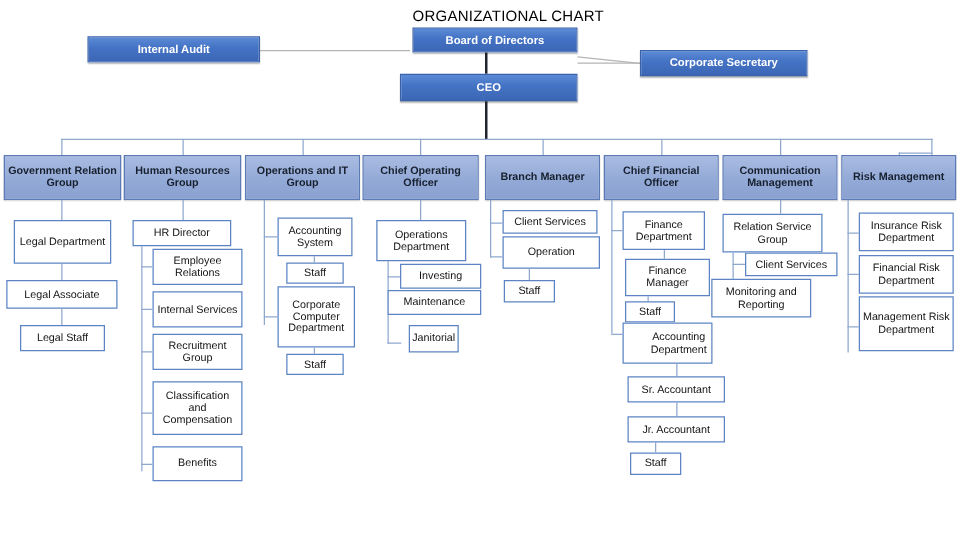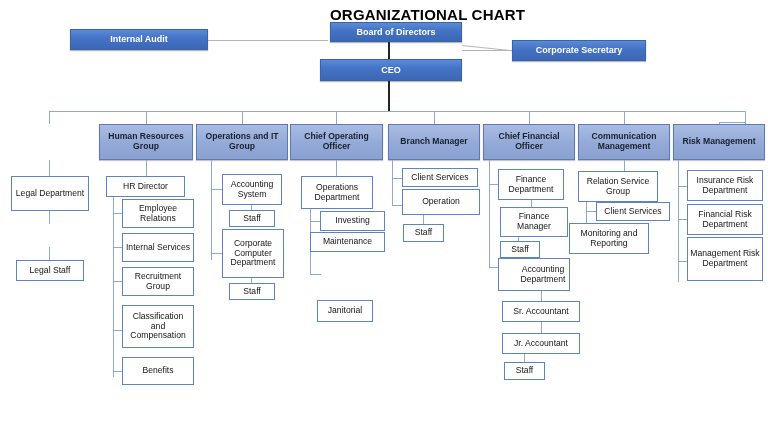--- a/index.html
+++ b/index.html
@@ -7,22 +7,22 @@
     width:768px;height:433px;
     background:#ffffff;
     font-family:"Liberation Sans","DejaVu Sans",sans-serif;
     overflow:hidden;
     position:relative;
   }
   #chart{position:absolute;left:0;top:0;width:768px;height:433px;}
 
   .title{
     position:absolute;
-    font-size:15px;
-    font-weight:bold;
+    font-size:12px;
+    font-weight:normal;
     color:#000000;
     letter-spacing:0.2px;
     white-space:nowrap;
   }
 
   .node{
     position:absolute;
     box-sizing:border-box;
     display:flex;
     align-items:center;
@@ -93,31 +93,33 @@
   <div class="line" style="left:146px;top:111px;width:1.3px;height:13px;"></div>
   <div class="line" style="left:242px;top:111px;width:1.3px;height:13px;"></div>
   <div class="line" style="left:336px;top:111px;width:1.3px;height:13px;"></div>
   <div class="line" style="left:434px;top:111px;width:1.3px;height:13px;"></div>
   <div class="line" style="left:529px;top:111px;width:1.3px;height:13px;"></div>
   <div class="line" style="left:624px;top:111px;width:1.3px;height:13px;"></div>
   <div class="line" style="left:745px;top:111px;width:1.3px;height:13px;"></div>
   <div class="line" style="left:719px;top:122px;width:27px;height:1.3px;"></div>
   <div class="line" style="left:719px;top:122px;width:1.3px;height:3px;"></div>
 
+  <div class="node dept" style="left:3px;top:124px;width:94px;height:36px;">Government Relation Group</div>
   <div class="node dept" style="left:99px;top:124px;width:94px;height:36px;">Human Resources Group</div>
   <div class="node dept" style="left:196px;top:124px;width:92px;height:36px;">Operations and IT Group</div>
   <div class="node dept" style="left:290px;top:124px;width:93px;height:36px;">Chief Operating Officer</div>
   <div class="node dept" style="left:388px;top:124px;width:92px;height:36px;">Branch Manager</div>
   <div class="node dept" style="left:483px;top:124px;width:92px;height:36px;">Chief Financial Officer</div>
   <div class="node dept" style="left:578px;top:124px;width:92px;height:36px;">Communication Management</div>
   <div class="node dept" style="left:673px;top:124px;width:92px;height:36px;">Risk Management</div>
 
   <div class="line" style="left:49px;top:160px;width:1.3px;height:16px;"></div>
   <div class="node sub" style="left:11px;top:176px;width:78px;height:35px;">Legal Department</div>
   <div class="line" style="left:49px;top:211px;width:1.3px;height:13px;"></div>
+  <div class="node sub" style="left:5px;top:224px;width:89px;height:23px;">Legal Associate</div>
   <div class="line" style="left:49px;top:247px;width:1.3px;height:13px;"></div>
   <div class="node sub" style="left:16px;top:260px;width:68px;height:21px;">Legal Staff</div>
 
   <div class="line" style="left:146px;top:160px;width:1.3px;height:16px;"></div>
   <div class="node sub" style="left:106px;top:176px;width:79px;height:21px;">HR Director</div>
 
   <div class="line" style="left:113px;top:197px;width:1.3px;height:180px;"></div>
   <div class="line" style="left:113px;top:213px;width:9px;height:1.3px;"></div>
   <div class="node sub" style="left:122px;top:199px;width:72px;height:29px;">Employee Relations</div>
   <div class="line" style="left:113px;top:247px;width:9px;height:1.3px;"></div>
@@ -140,21 +142,21 @@
   <div class="node sub" style="left:229px;top:283px;width:46px;height:17px;">Staff</div>
 
   <div class="line" style="left:336px;top:160px;width:1.3px;height:16px;"></div>
   <div class="node sub" style="left:301px;top:176px;width:72px;height:33px;">Operations Department</div>
   <div class="line" style="left:310px;top:209px;width:1.3px;height:66px;"></div>
   <div class="line" style="left:310px;top:221px;width:10px;height:1.3px;"></div>
   <div class="node sub" style="left:320px;top:211px;width:65px;height:20px;">Investing</div>
   <div class="line" style="left:310px;top:242px;width:10px;height:1.3px;"></div>
   <div class="node sub" style="left:310px;top:232px;width:75px;height:20px;">Maintenance</div>
   <div class="line" style="left:310px;top:274px;width:11px;height:1.3px;"></div>
-  <div class="node sub" style="left:317px;top:260px;width:56px;height:22px;margin-top:40px;">Janitorial</div>
+  <div class="node sub" style="left:327px;top:260px;width:40px;height:22px;">Janitorial</div>
 
   <div class="line" style="left:392px;top:160px;width:1.3px;height:46px;"></div>
   <div class="line" style="left:392px;top:178px;width:10px;height:1.3px;"></div>
   <div class="node sub" style="left:402px;top:168px;width:76px;height:19px;">Client Services</div>
   <div class="line" style="left:392px;top:205px;width:10px;height:1.3px;"></div>
   <div class="node sub" style="left:402px;top:189px;width:78px;height:26px;">Operation</div>
   <div class="line" style="left:423px;top:215px;width:1.3px;height:9px;"></div>
   <div class="node sub" style="left:403px;top:224px;width:41px;height:18px;">Staff</div>
 
   <div class="line" style="left:489px;top:160px;width:1.3px;height:107px;"></div>

